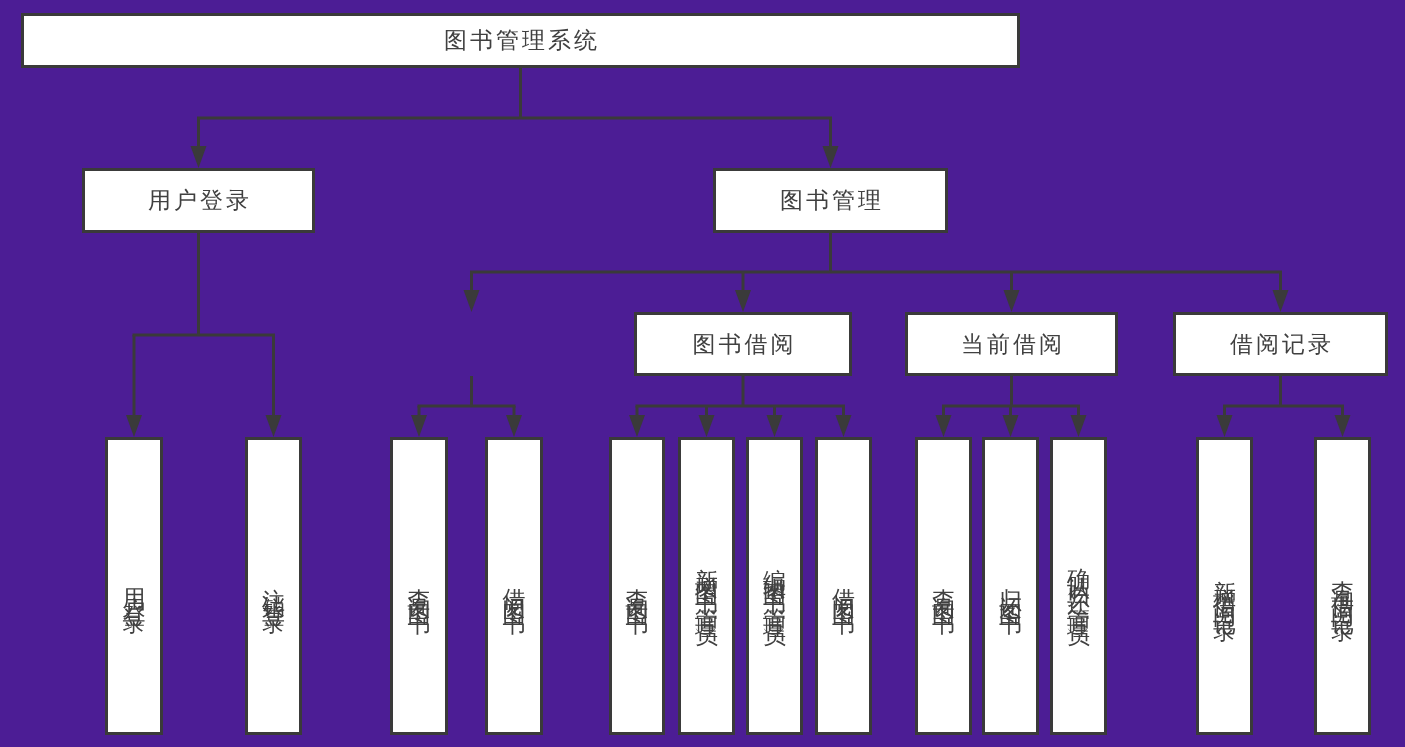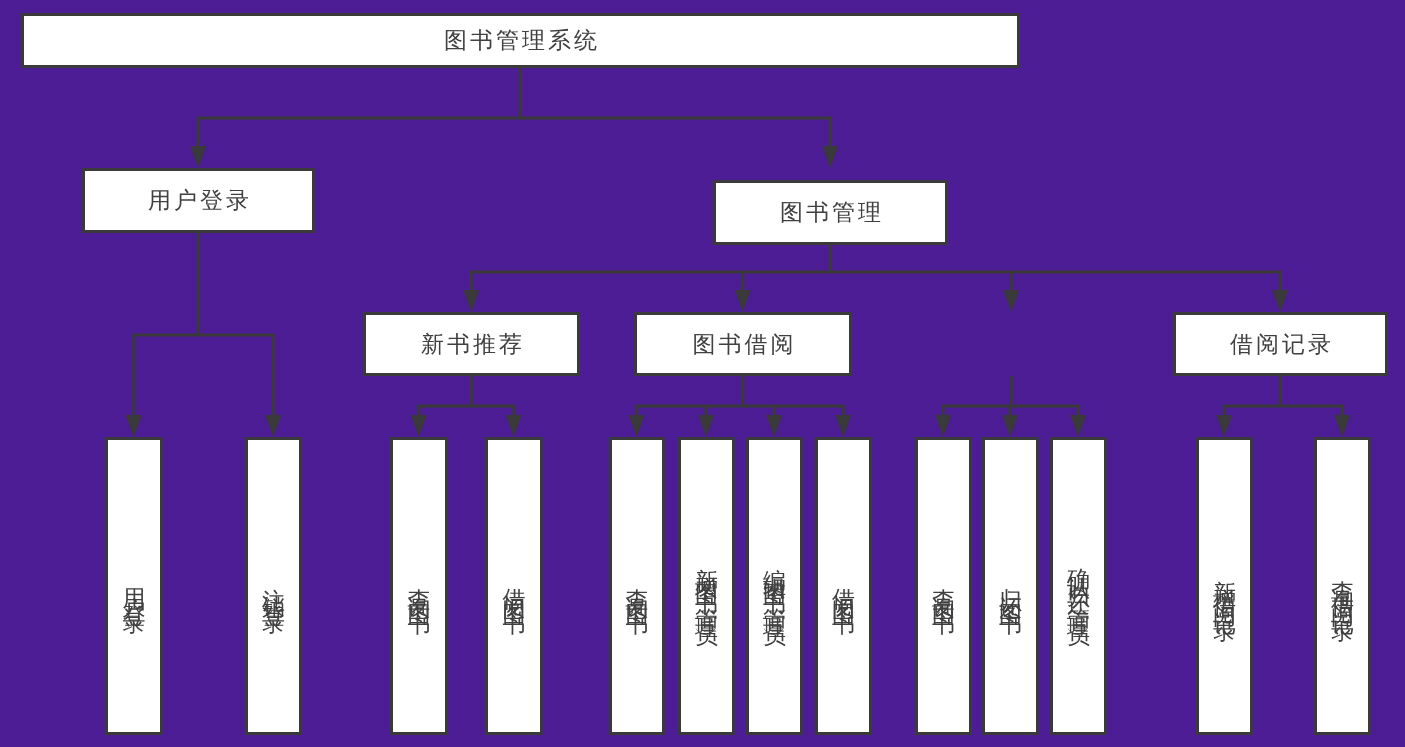--- a/index.html
+++ b/index.html
@@ -134,30 +134,30 @@
     </g>
   </svg>
 
   <div class="hbox" style="left:21px; top:13px; width:999px; height:55px;">
     <span>图书管理系统</span>
   </div>
 
   <div class="hbox" style="left:82px; top:168px; width:233px; height:65px;">
     <span>用户登录</span>
   </div>
-  <div class="hbox" style="left:713px; top:168px; width:235px; height:65px;margin-top:12px;">
+  <div class="hbox" style="left:713px; top:168px; width:235px; height:65px;">
     <span>图书管理</span>
   </div>
 
-  <div class="hbox" style="left:363px; top:312px; width:217px; height:64px;">
-    <span>新书推荐</span>
-  </div>
   <div class="hbox" style="left:634px; top:312px; width:218px; height:64px;">
     <span>图书借阅</span>
   </div>
+  <div class="hbox" style="left:905px; top:312px; width:213px; height:64px;">
+    <span>当前借阅</span>
+  </div>
   <div class="hbox" style="left:1173px; top:312px; width:215px; height:64px;">
     <span>借阅记录</span>
   </div>
 
   <div class="vbox" style="left:105px; top:437px; width:58px; height:298px;">
     <span>用户登录</span>
   </div>
   <div class="vbox" style="left:245px; top:437px; width:57px; height:298px;">
     <span>注销登录</span>
   </div>

